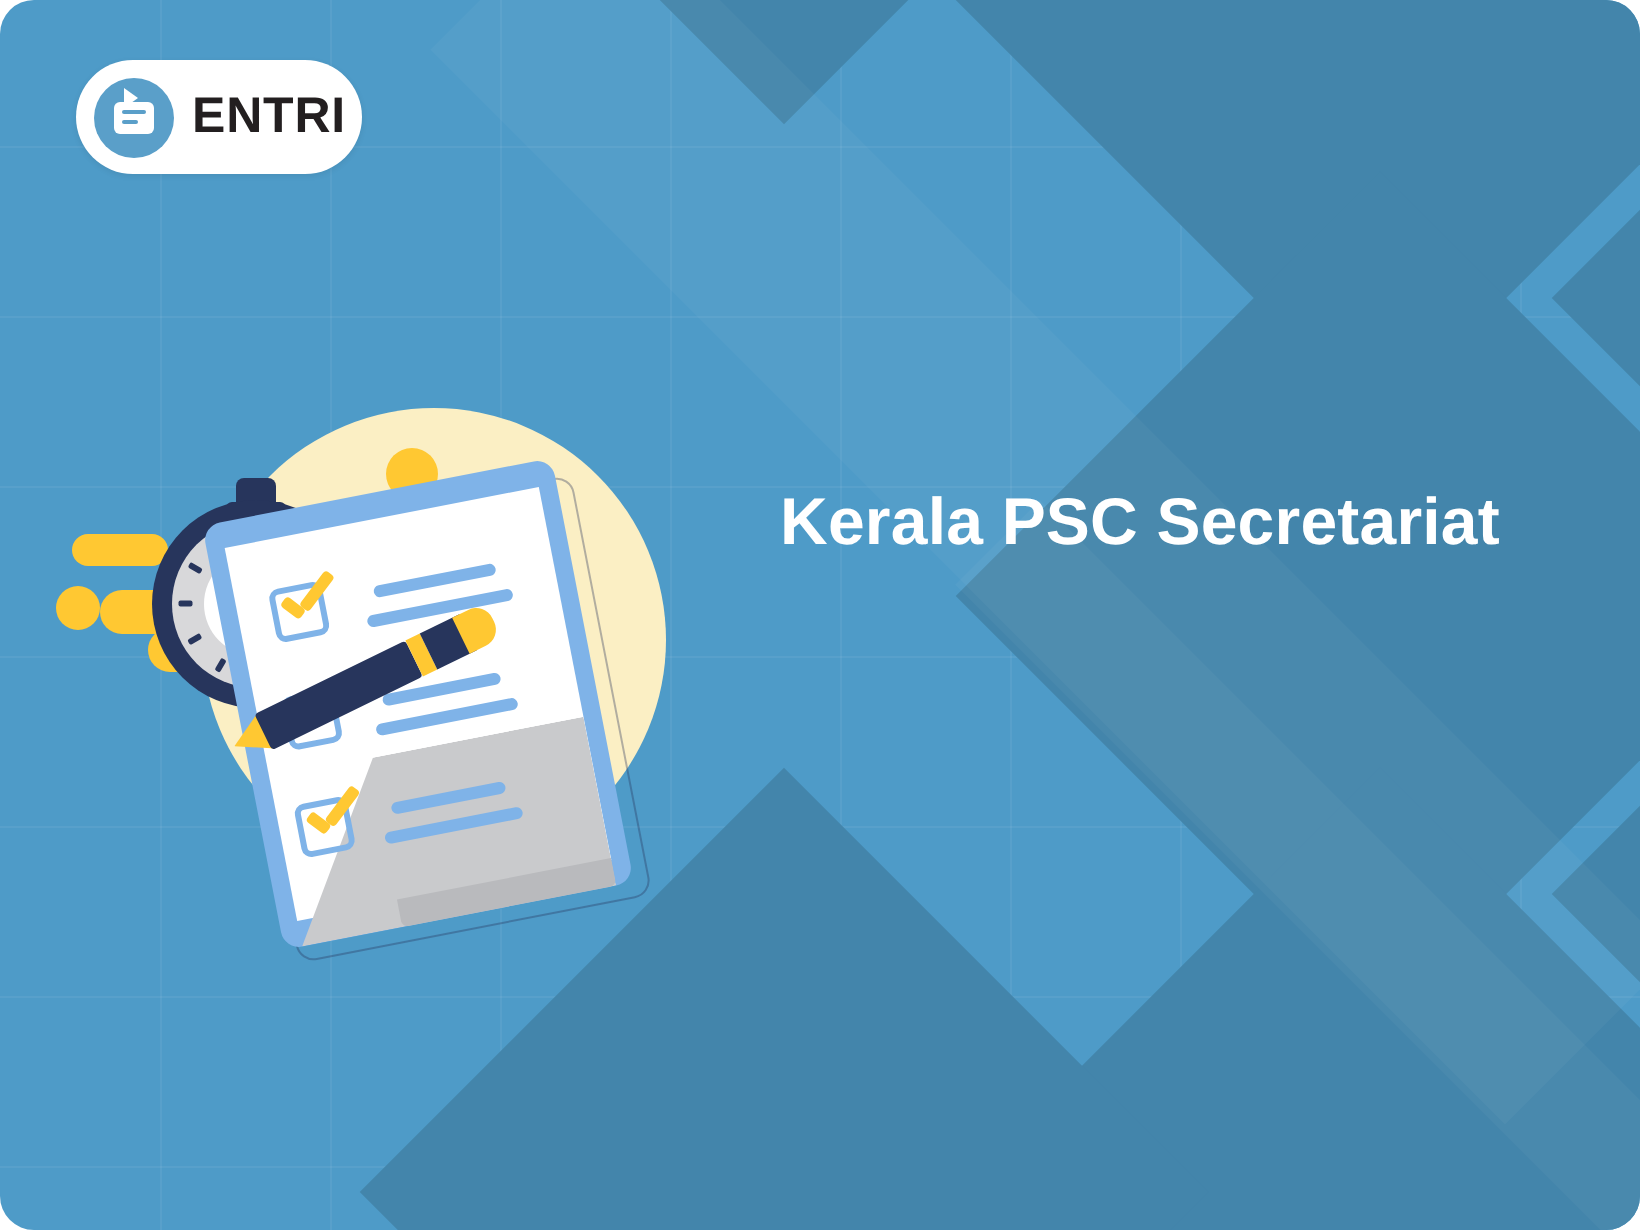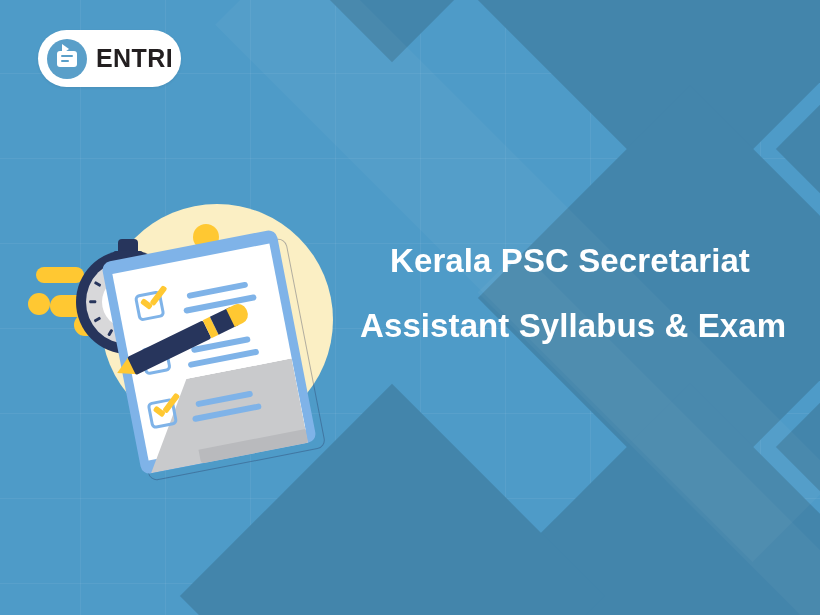--- a/index.html
+++ b/index.html
@@ -7,20 +7,21 @@
   html, body {
     width:820px; height:615px;
     font-family:"Liberation Sans", sans-serif;
     overflow:hidden;
   }
   #banner {
     position:relative;
     width:820px; height:615px;
     background:#4e9bc8;
     overflow:hidden;
+    border-radius:17px;
   }
 
   
   .bg-layer { position:absolute; inset:0; overflow:hidden; pointer-events:none; }
 
   .bg-grid {
     position:absolute; inset:0;
     background-image:
       linear-gradient(to right, rgba(255,255,255,0.055) 1px, transparent 1px),
       linear-gradient(to bottom, rgba(255,255,255,0.055) 1px, transparent 1px);
@@ -347,16 +348,15 @@
       <div class="pen-tip"></div>
       <div class="pen-body"></div>
       <div class="pen-band"></div>
       <div class="pen-body2"></div>
       <div class="pen-cap"></div>
     </div>
   </div>
 
   <h1 id="title">
     <span class="tline">Kerala PSC Secretariat</span>
-    <span class="tline">Assistant Syllabus &amp; Exam</span>
   </h1>
 
 </div>
 
 </body></html>

